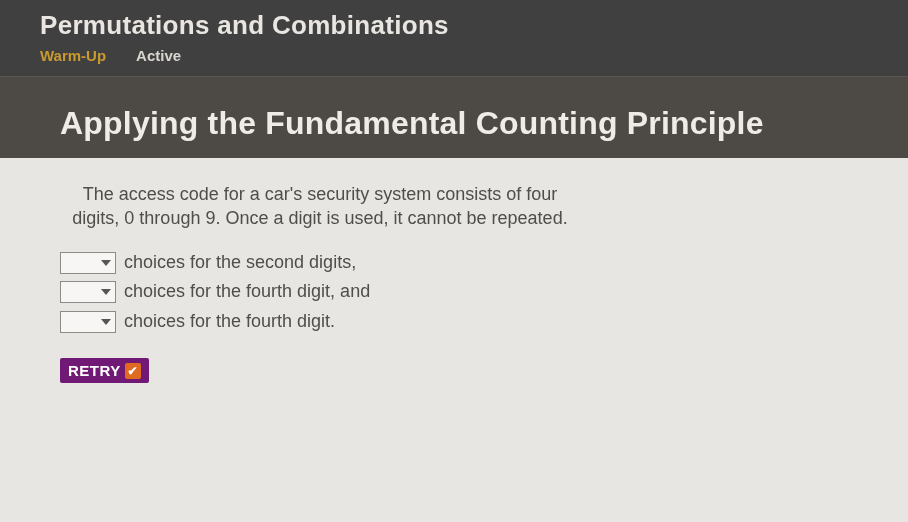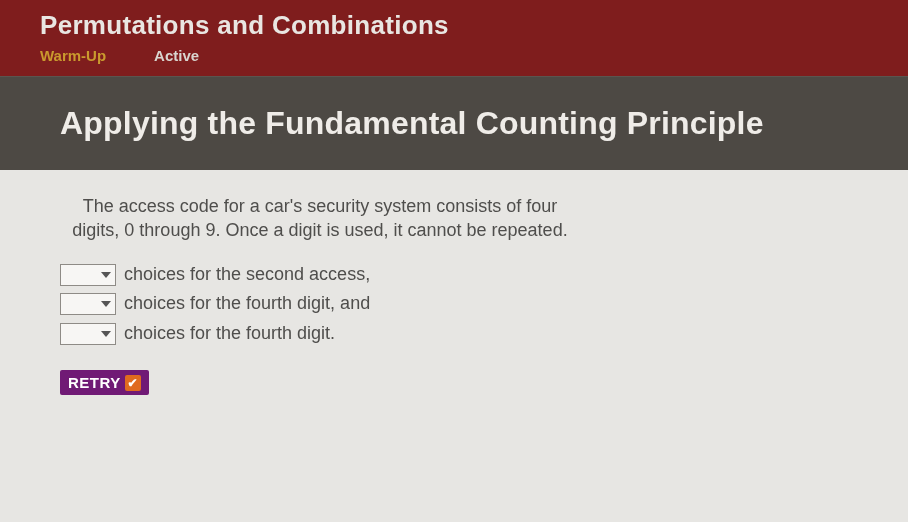--- a/index.html
+++ b/index.html
@@ -1,45 +1,45 @@
 <!DOCTYPE html>
 <html><head>
 <meta charset="utf-8">
 <style>
   * { box-sizing: border-box; margin: 0; padding: 0; }
   html, body { width: 908px; height: 522px; font-family: Arial, Helvetica, sans-serif; overflow: hidden; }
   body { background: #2f2b28; }
 
   .topbar {
     padding: 10px 30px 6px 40px;
-    background: #7f1d1d;
+    background: #404040;
   }
   .topbar h1 {
     color: #e9e6e2;
     font-size: 26px;
     font-weight: 700;
     letter-spacing: 0.3px;
     margin-bottom: 6px;
   }
   .tabs {
     display: flex;
-    gap: 48px;
+    gap: 30px;
   }
   .tab {
     font-size: 15px;
     font-weight: 700;
     padding-bottom: 6px;
     cursor: pointer;
   }
   .tab.active { color: #c99a2e; }
   .tab.inactive { color: #d9d5cf; }
 
   .subheader {
     background: #4d4944;
-    padding: 28px 30px 28px 60px;
+    padding: 28px 30px 16px 60px;
     border-top: 1px solid #5a554f;
   }
   .subheader h2 {
     color: #efece8;
     font-size: 32px;
     font-weight: 700;
     letter-spacing: 0.2px;
   }
 
   .content {
@@ -132,21 +132,21 @@
 
 <div class="content">
   <p class="prompt">The access code for a car's security system consists of four digits, 0 through 9. Once a digit is used, it cannot be repeated.</p>
 
   <div class="fill-lines">
     <div class="row">
       <span class="dropdown narrow">
         <span></span>
         <span class="chev"></span>
       </span>
-      <span>choices for the second access,</span>
+      <span>choices for the second digits,</span>
     </div>
     <div class="row">
       <span class="dropdown narrow">
         <span></span>
         <span class="chev"></span>
       </span>
       <span>choices for the fourth digit, and</span>
     </div>
     <div class="row">
       <span class="dropdown narrow">

